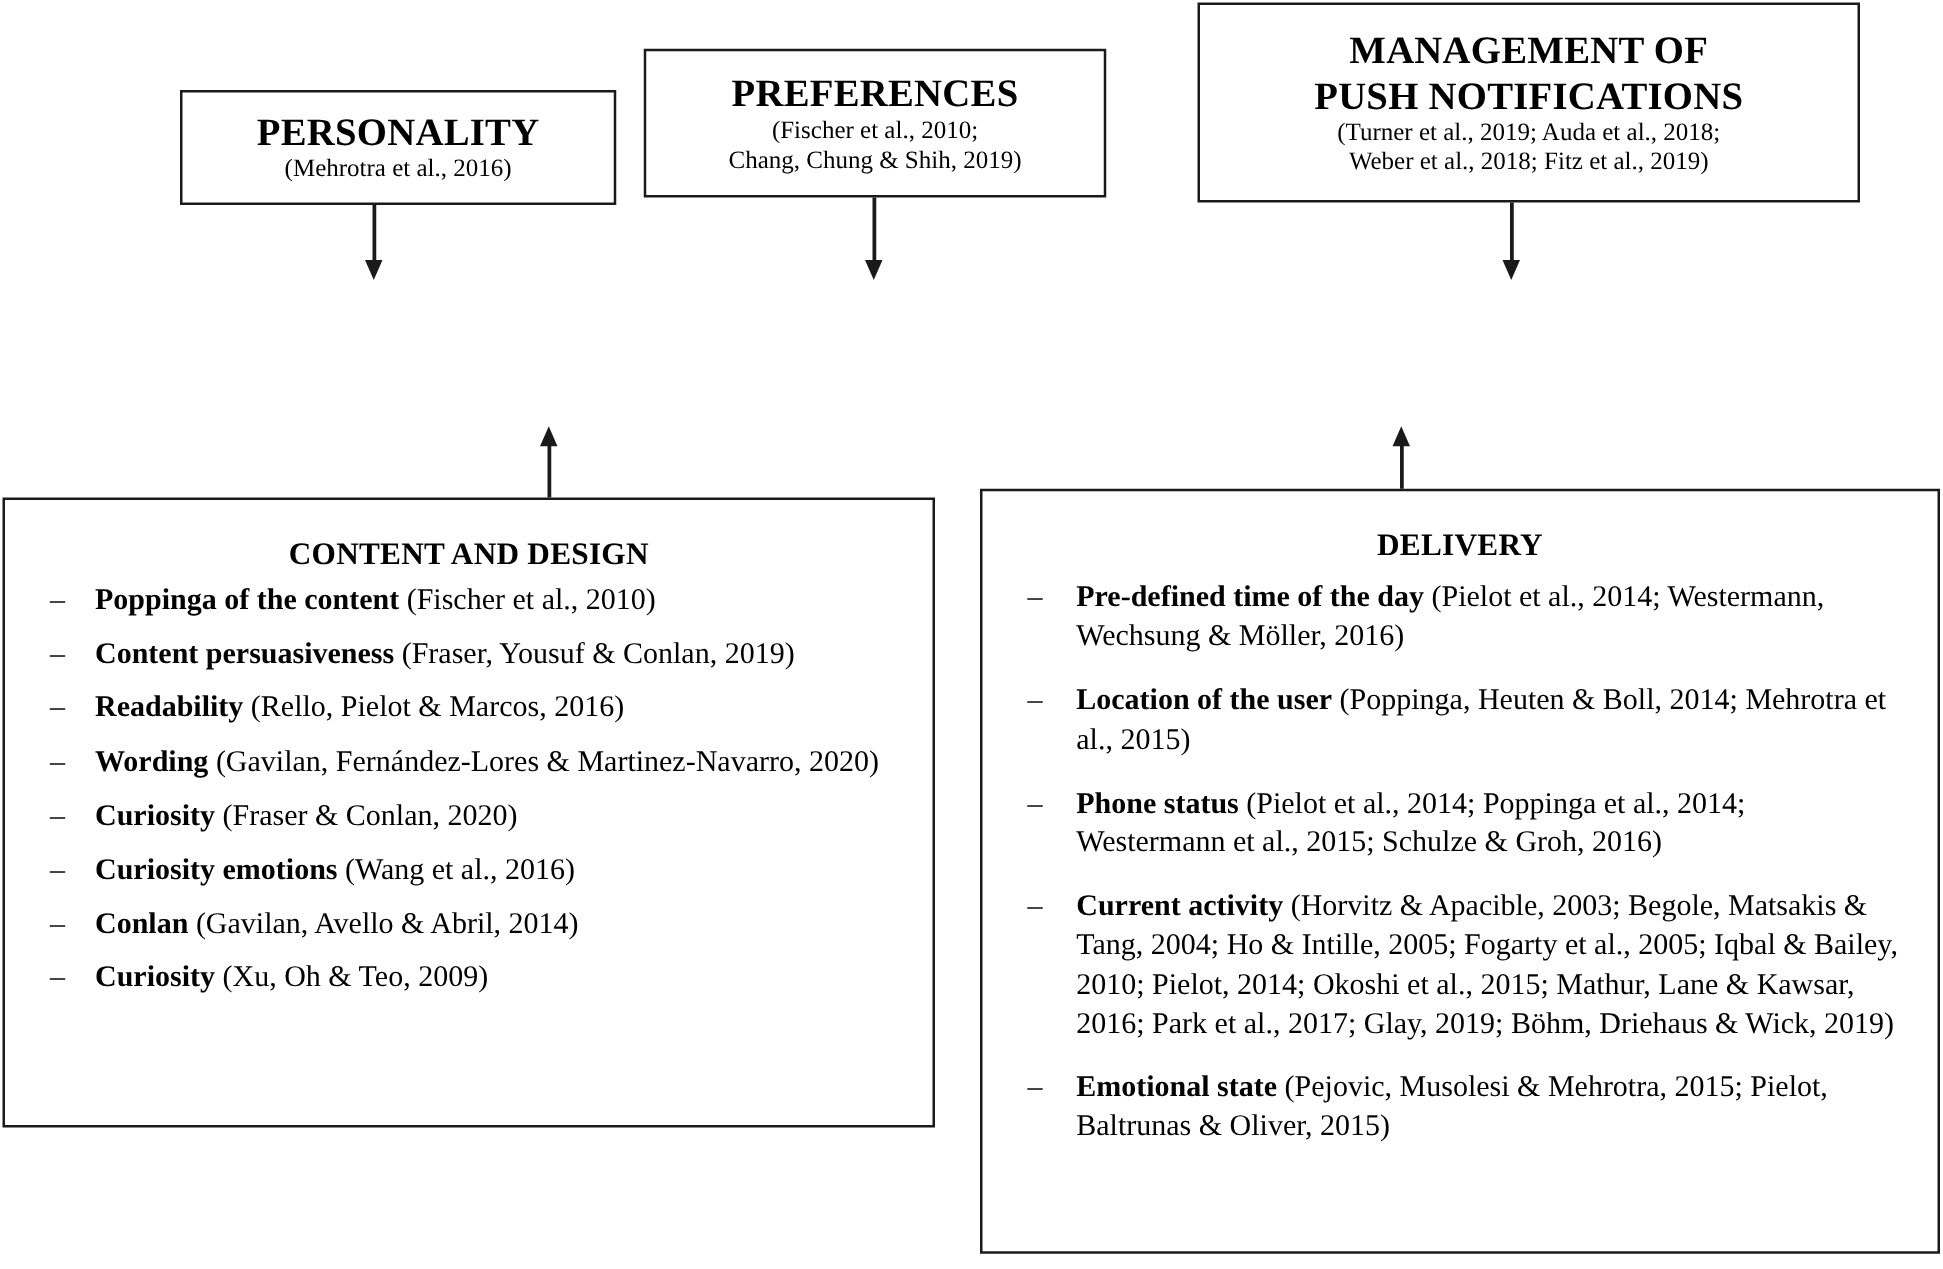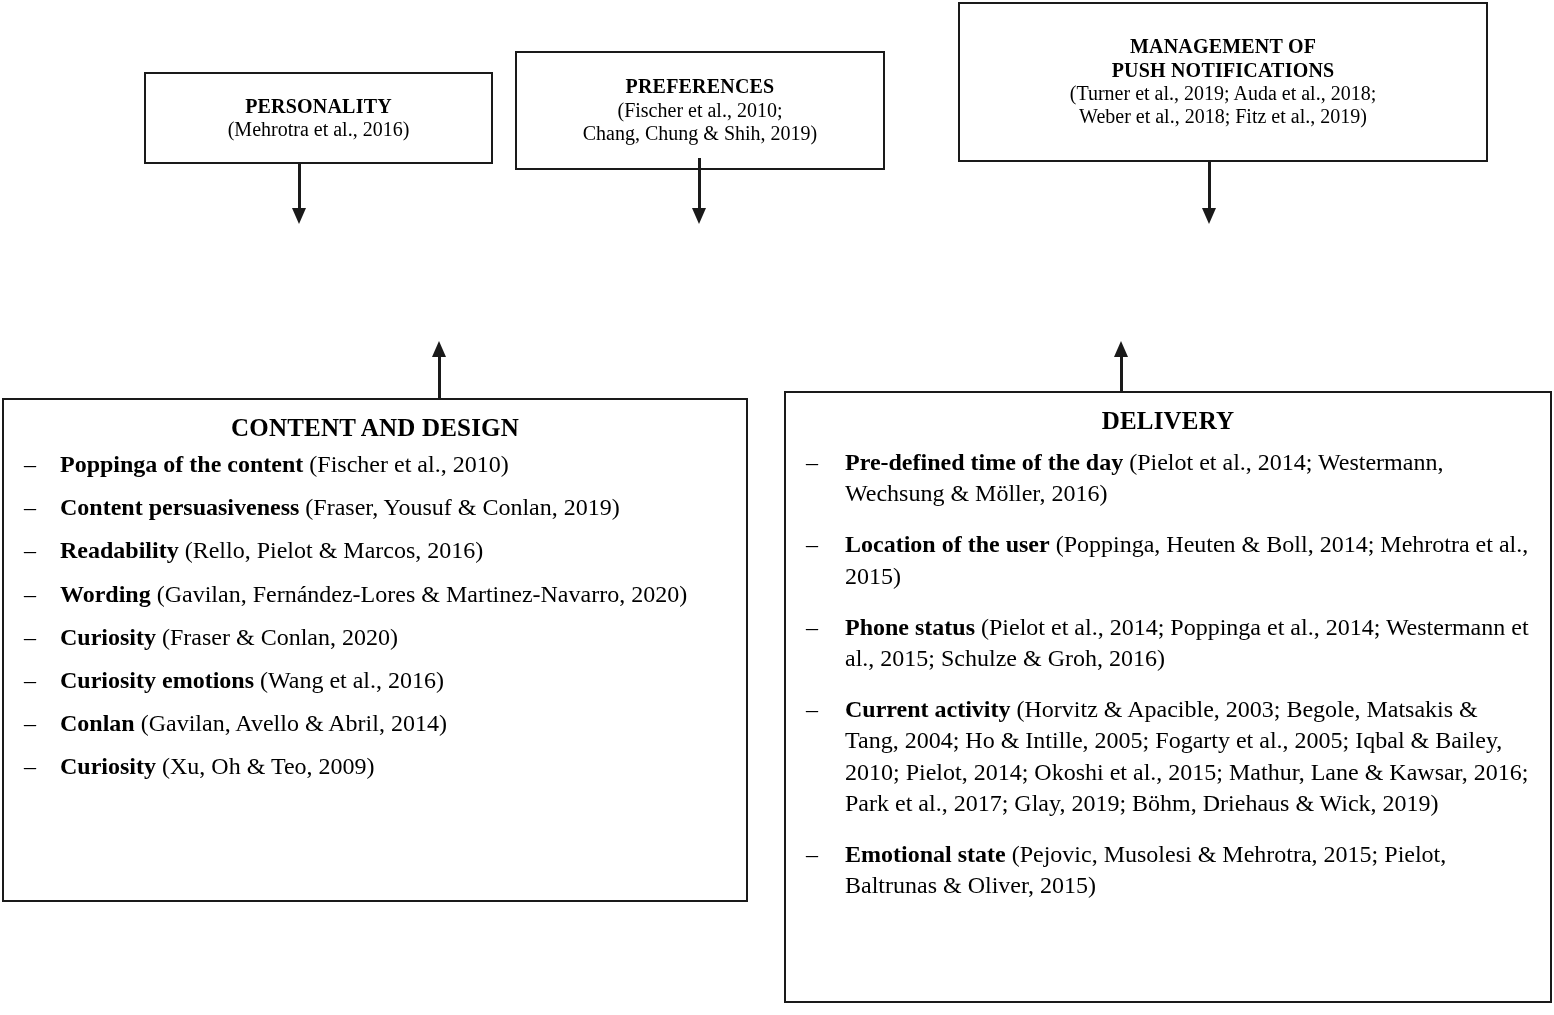--- a/index.html
+++ b/index.html
@@ -27,44 +27,44 @@
   .top-box {
     display: flex;
     flex-direction: column;
     align-items: center;
     justify-content: center;
     text-align: center;
     line-height: 1.17;
   }
   .top-title {
     font-weight: bold;
-    font-size: 20px;
+    font-size: 31px;
     letter-spacing: 0.2px;
     white-space: pre-line;
   }
   .top-refs {
     font-size: 20px;
     white-space: pre-line;
   }
   #box-personality { left: 144px; top: 72px; width: 349px; height: 92px; }
-  #box-preferences { left: 515px; top: 39px; width: 370px; height: 119px; margin-top: 12px; }
+  #box-preferences { left: 515px; top: 39px; width: 370px; height: 119px; }
   #box-management  { left: 958px; top: 2px;  width: 530px; height: 160px; }
 
   #box-center {
     left: 223px; top: 224px; width: 1066px; height: 117px;
     display: flex; align-items: center; justify-content: center;
   }
   #center-title {
     font-size: 30px;
     letter-spacing: 0.4px;
     white-space: nowrap;
   }
 
   .panel {
-    padding: 0;
+    padding: 16px;
   }
   #box-content { left: 2px;   top: 398px; width: 746px; height: 504px; }
   #box-delivery { left: 784px; top: 391px; width: 768px; height: 612px; }
 
   .panel-title {
     font-weight: bold;
     font-size: 25px;
     text-align: center;
     letter-spacing: 0.2px;
   }

